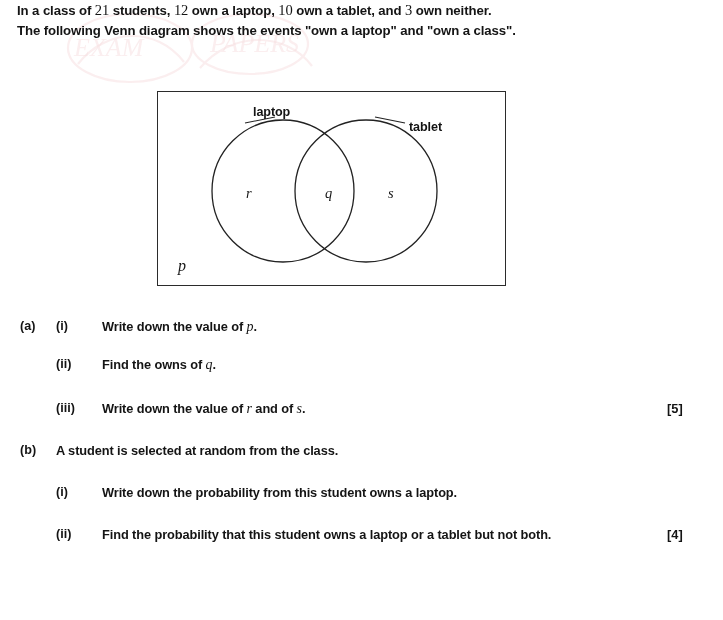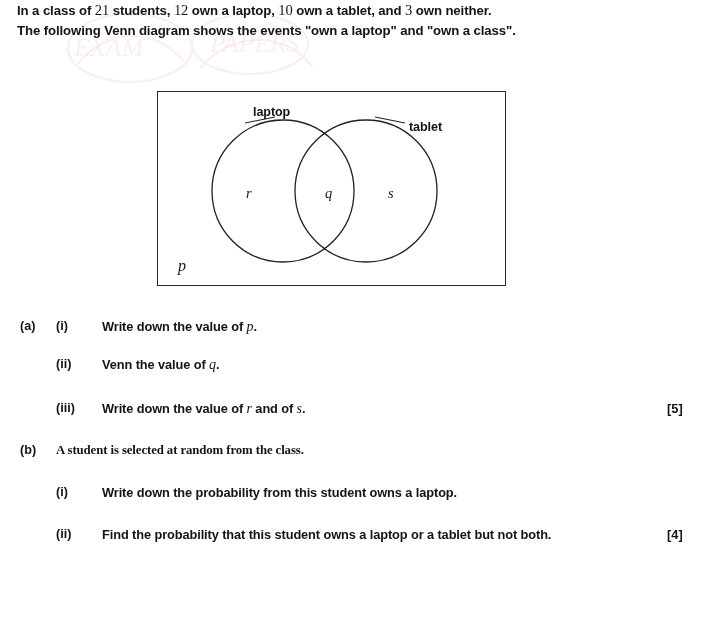--- a/index.html
+++ b/index.html
@@ -117,21 +117,21 @@
   .qpart  { left: 20px; }
   .qroman { left: 56px; }
   .qtext {
     position: absolute;
     left: 102px;
     font-size: 12.8px;
     font-weight: bold;
     white-space: nowrap;
     letter-spacing: -0.1px;
   }
-  .qtext-b0 { left: 56px; font-family: Liberation Serif, serif; }
+  .qtext-b0 { left: 56px; }
   .marks {
     position: absolute;
     left: 667px;
     font-size: 12.8px;
     font-weight: bold;
   }
 </style>
 </head>
 <body>
 
@@ -175,21 +175,21 @@
 </div>
 
 <div class="qrow" style="top:319px;">
   <span class="qlabel qpart">(a)</span>
   <span class="qlabel qroman">(i)</span>
   <span class="qtext"><span>Write down the value of </span><span class="mathv">p</span><span>.</span></span>
 </div>
 
 <div class="qrow" style="top:357px;">
   <span class="qlabel qroman">(ii)</span>
-  <span class="qtext"><span>Venn the value of </span><span class="mathv">q</span><span>.</span></span>
+  <span class="qtext"><span>Find the owns of </span><span class="mathv">q</span><span>.</span></span>
 </div>
 
 <div class="qrow" style="top:401px;">
   <span class="qlabel qroman">(iii)</span>
   <span class="qtext"><span>Write down the value of </span><span class="mathv">r</span><span> and of </span><span class="mathv">s</span><span>.</span></span>
   <span class="marks">[5]</span>
 </div>
 
 <div class="qrow" style="top:443px;">
   <span class="qlabel qpart">(b)</span>

